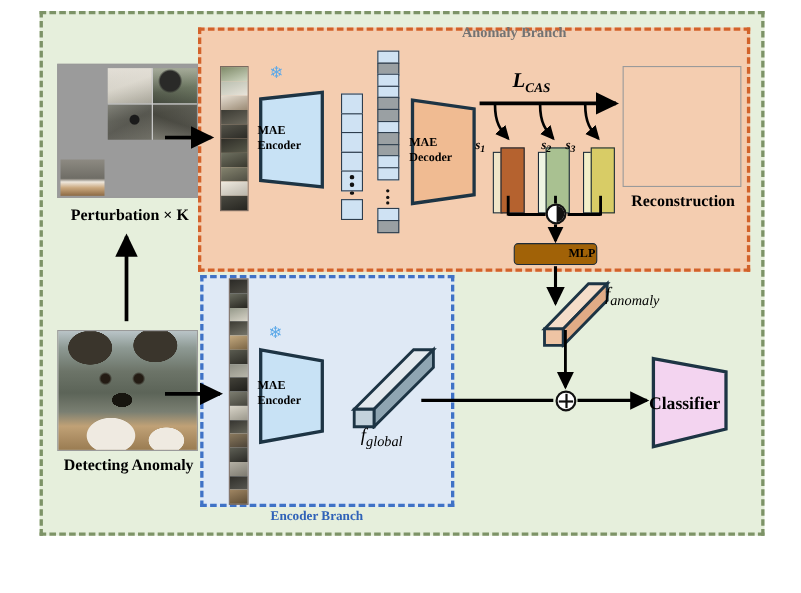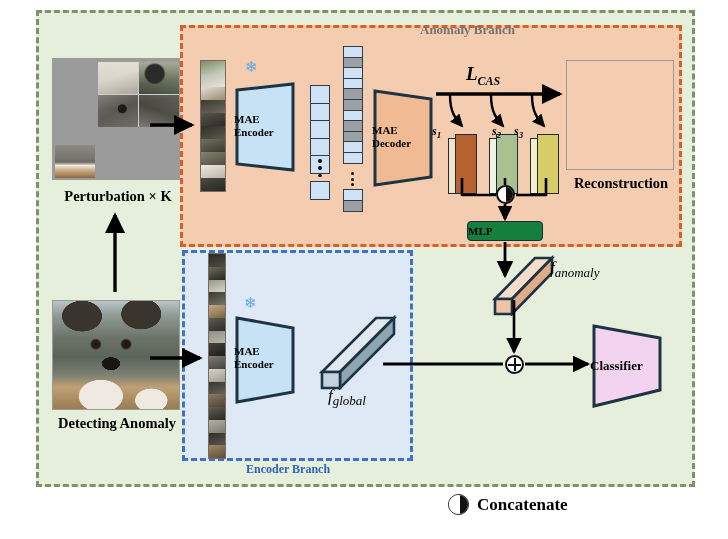--- a/index.html
+++ b/index.html
@@ -61,34 +61,34 @@
   
   .slab{position:absolute;}
   .slab .side{position:absolute;left:0;top:4px;width:9px;height:56px;
      border:1.6px solid #1d2b38;box-sizing:border-box;}
   .slab .face{position:absolute;left:9px;top:0;width:22px;height:60px;
      border:1.6px solid #1d2b38;box-sizing:border-box;}
   .slab-name{position:absolute;font-size:12px;font-style:italic;font-weight:bold;}
   .slab-name sub{font-size:9px;}
 
   
-  #mlp-box{left:467px;top:221px;width:76px;height:20px;background:#15803d;
+  #mlp-box{left:467px;top:221px;width:76px;height:20px;background:#a16207;
       border:1.8px solid #1d2b38;border-radius:4px;box-sizing:border-box;
-      display:flex;align-items:center;justify-content:flex-start;
-      font-size:11px;font-weight:bold;}
+      display:flex;align-items:center;justify-content:center;
+      font-size:11px;font-weight:bold;padding-left:48px;}
 
   
   .bar3d{position:absolute;}
 
   
   .feat-label{position:absolute;font-size:17px;font-style:italic;font-weight:normal;}
   .feat-label sub{font-size:13px;}
 
   
-  #classifier-lbl{font-size:13px;font-weight:bold;}
+  #classifier-lbl{font-size:16px;font-weight:bold;}
 
   
   #legend{left:0;top:492px;width:728px;height:40px;}
   .legend-item{position:absolute;display:flex;align-items:center;gap:8px;
       font-size:17px;font-weight:bold;}
   .sym{display:inline-block;width:19px;height:19px;border:1.8px solid #111;
       border-radius:50%;position:relative;}
   .sym.plus::before{content:"";position:absolute;left:50%;top:1px;bottom:1px;
       width:1.8px;background:#111;transform:translateX(-50%);}
   .sym.plus::after{content:"";position:absolute;top:50%;left:1px;right:1px;
@@ -374,17 +374,13 @@
   <line x1="505" y1="242" x2="505" y2="276" stroke="#000" stroke-width="2.8" marker-end="url(#ah)"></line>
 
   <line x1="514" y1="300" x2="514" y2="352" stroke="#000" stroke-width="2.6" marker-end="url(#ah)"></line>
 
   <line x1="383" y1="364" x2="503" y2="364" stroke="#000" stroke-width="2.8"></line>
 
   <line x1="525" y1="364" x2="588" y2="364" stroke="#000" stroke-width="2.8" marker-end="url(#ah)"></line>
 </svg>
 
 <div class="abs" id="legend">
-  <div class="legend-item" style="left:448px;top:2px;">
-    <span class="sym cat"></span>
-    <span>Concatenate</span>
-  </div>
 </div>
 
 </body></html>

